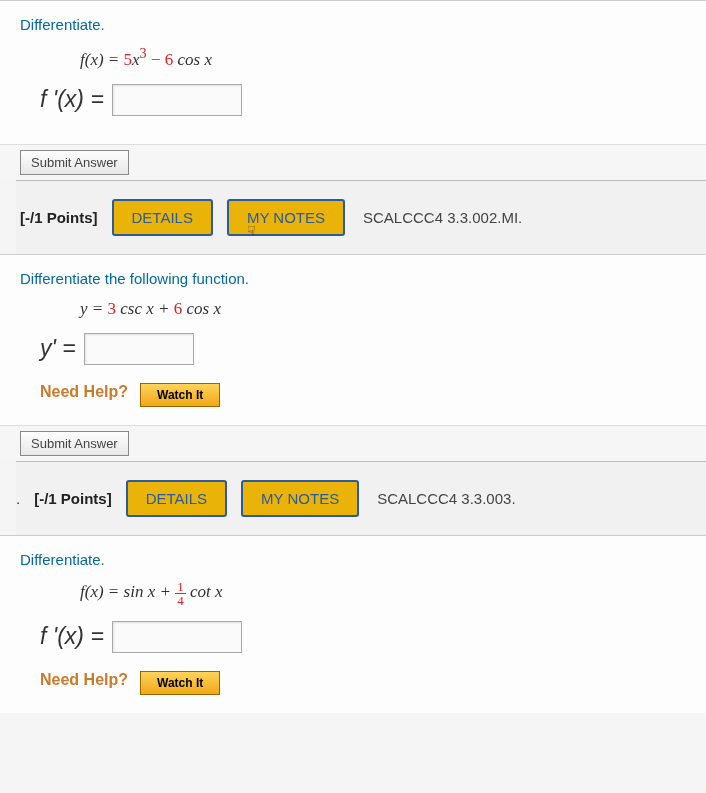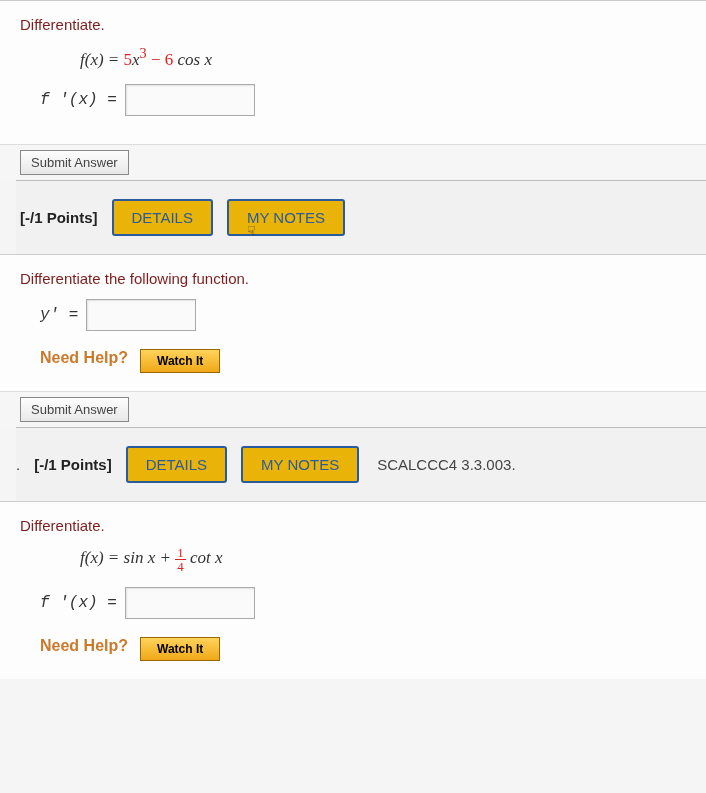--- a/index.html
+++ b/index.html
@@ -12,41 +12,41 @@
     }
     .problem {
       border-top: 1px solid #ccc;
       background: #fdfdfd;
     }
     .inner {
       padding: 15px 20px 10px 20px;
     }
     .prompt {
       margin-bottom: 12px;
-      color: #7f1d1d;
+      color: #0369a1;
     }
     .equation {
       font-style: italic;
       font-family: 'Times New Roman', serif;
       font-size: 17px;
       margin: 8px 0 14px 60px;
     }
     .equation .red { color: #d22; font-style: normal; }
     .equation .math { }
     .answer-row {
       display: flex;
       align-items: center;
       gap: 8px;
       margin-left: 20px;
       margin-bottom: 18px;
     }
     .answer-label {
       font-style: italic;
-      font-family: Liberation Mono, monospace;
-      font-size: 16px;
+      font-family: Liberation Sans, sans-serif;
+      font-size: 23px;
     }
     .answer-input {
       width: 130px;
       height: 32px;
       border: 1px solid #aaa;
       background: #fafafa;
       box-shadow: inset 1px 1px 2px rgba(0,0,0,0.1);
     }
     .submit-bar {
       border-top: 1px solid #ddd;
@@ -141,25 +141,29 @@
   </div>
 </div>
 
 <div class="header-row">
   <span class="points">[-/1 Points]</span>
   <button class="hbtn">DETAILS</button>
   <button class="hbtn" style="position:relative">
     <span>MY NOTES</span>
     <span style="position:absolute;left:18px;top:22px;font-size:14px;color:#333">☟</span>
   </button>
+  <span class="book-ref">SCALCCC4 3.3.002.MI.</span>
 </div>
 
 <div class="problem">
   <div class="inner">
     <div class="prompt">Differentiate the following function.</div>
+    <div class="equation">
+      <span class="math">y = </span><span class="red">3</span><span class="math"> csc x + </span><span class="red">6</span><span class="math"> cos x</span>
+    </div>
     <div class="answer-row">
       <span class="answer-label">y' = </span>
       <input class="answer-input" style="width: 110px;" type="text">
     </div>
     <div class="need-help">
       <span class="need-help-label">Need Help?</span>
       <button class="help-btn">Watch It</button>
     </div>
   </div>
   <div class="submit-bar">

